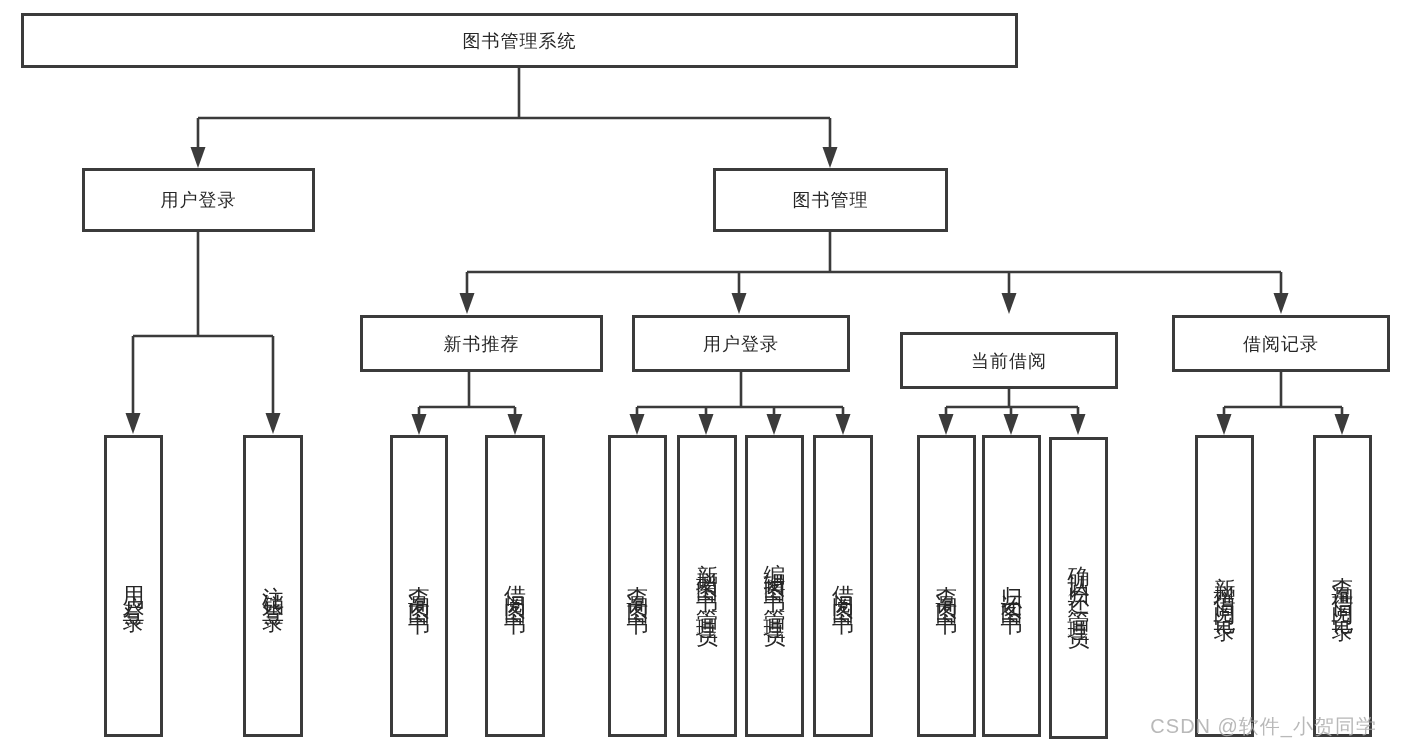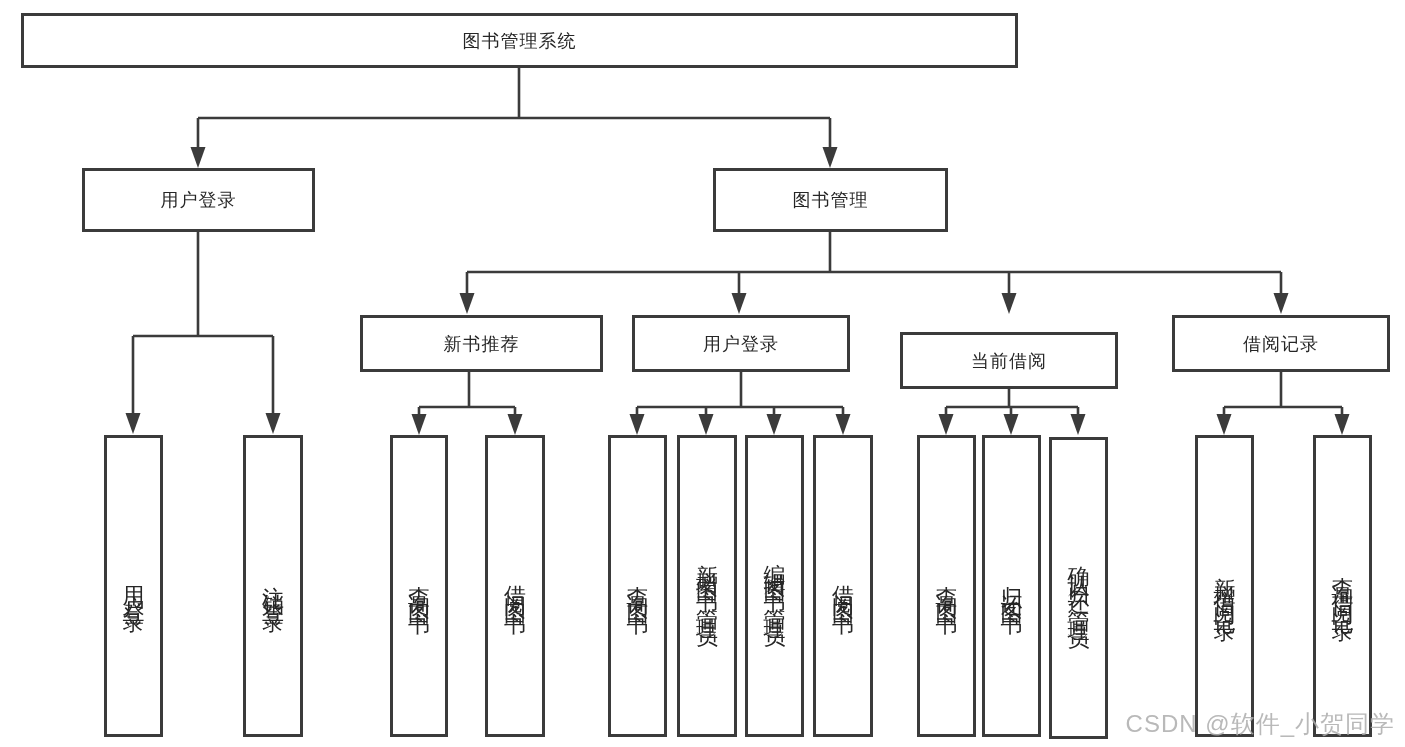--- a/index.html
+++ b/index.html
@@ -13,22 +13,22 @@
     border:3px solid #3b3b3b;color:#262626;
     display:flex;align-items:center;justify-content:center;
     text-align:center;z-index:2;
   }
   .h-box{font-size:18px;letter-spacing:1px;text-align:center;}
   .leaf{
     writing-mode:vertical-rl;text-orientation:mixed;
     font-size:22px;line-height:1;letter-spacing:9px;
   }
   .watermark{
-    position:absolute;right:10px;bottom:7px;z-index:5;
-    font-size:24px;color:#adadad;letter-spacing:1px;opacity:.85;
+    position:absolute;right:28px;bottom:7px;z-index:5;
+    font-size:20px;color:#adadad;letter-spacing:1px;opacity:.85;
   }
 </style>
 </head>
 <body>
 
 <div class="canvas">
 
   <svg class="wires" viewBox="0 0 1405 747" xmlns="http://www.w3.org/2000/svg">
     <g stroke="#3b3b3b" stroke-width="2.6" fill="none">
 

